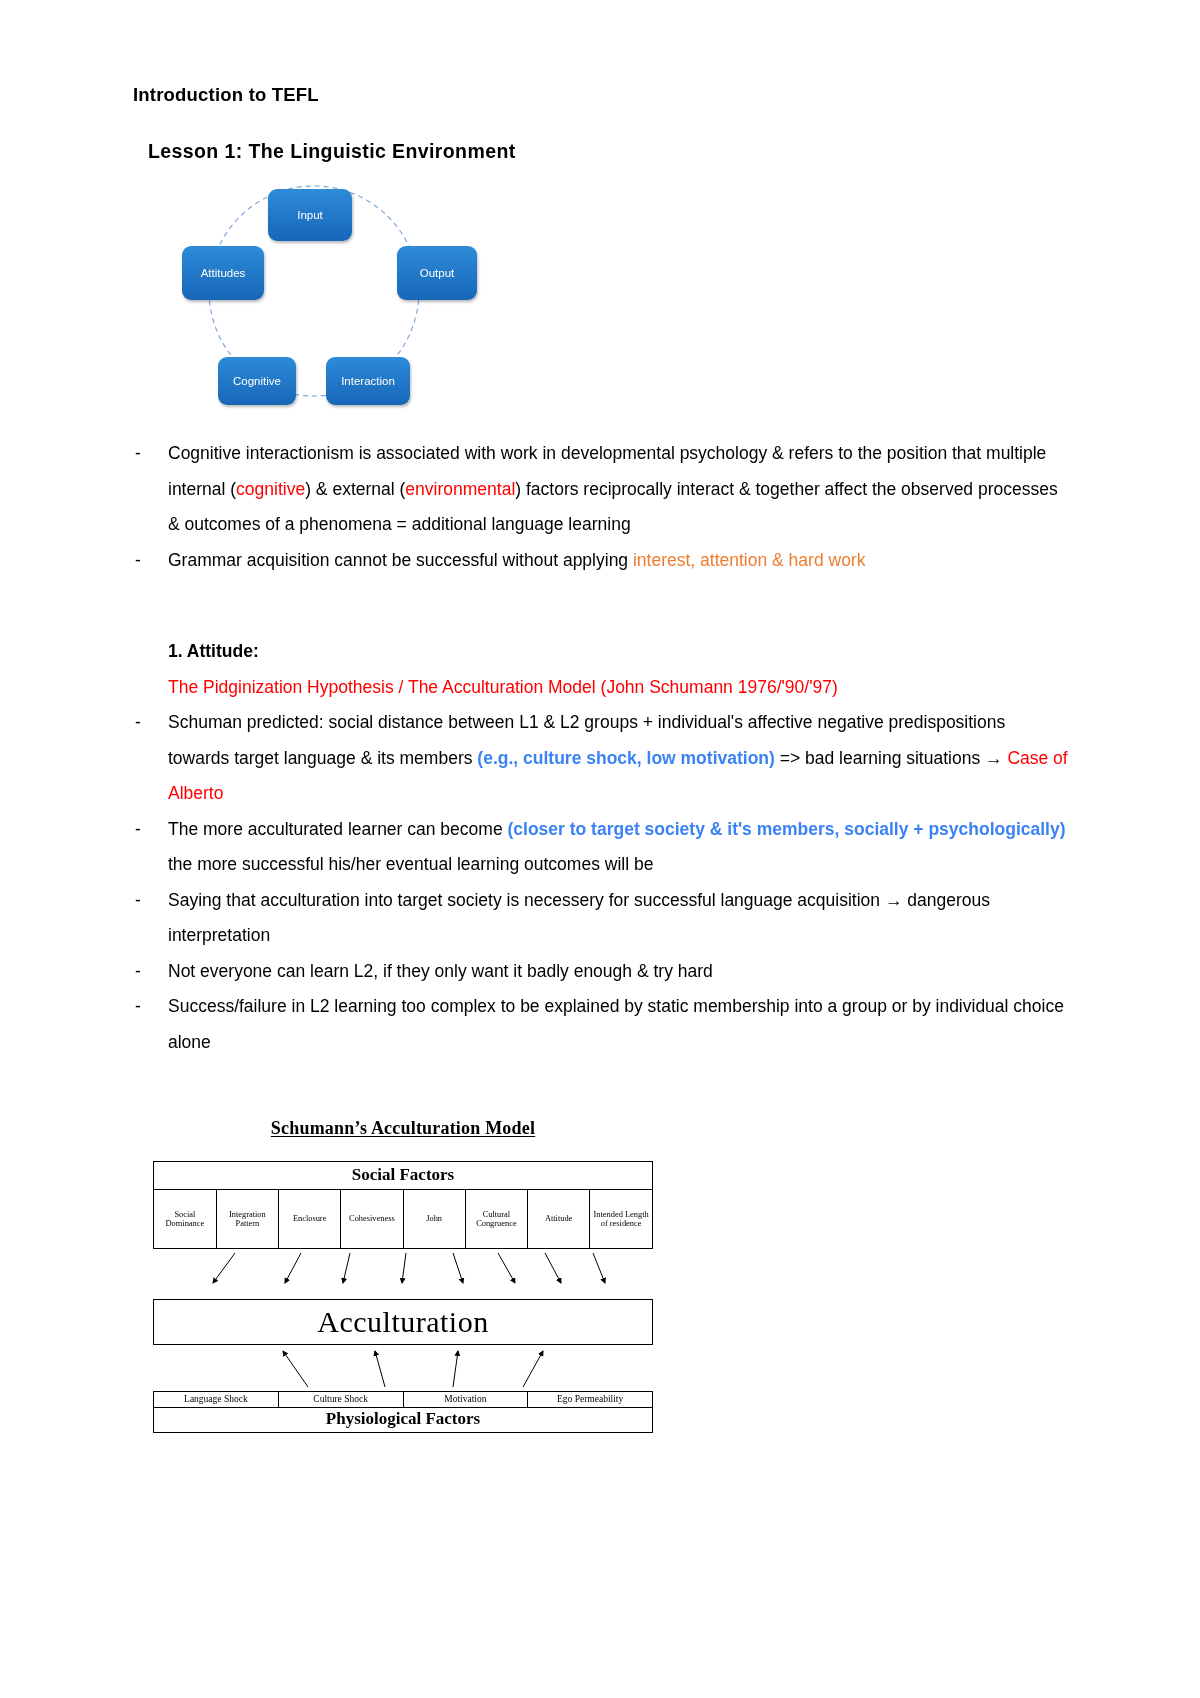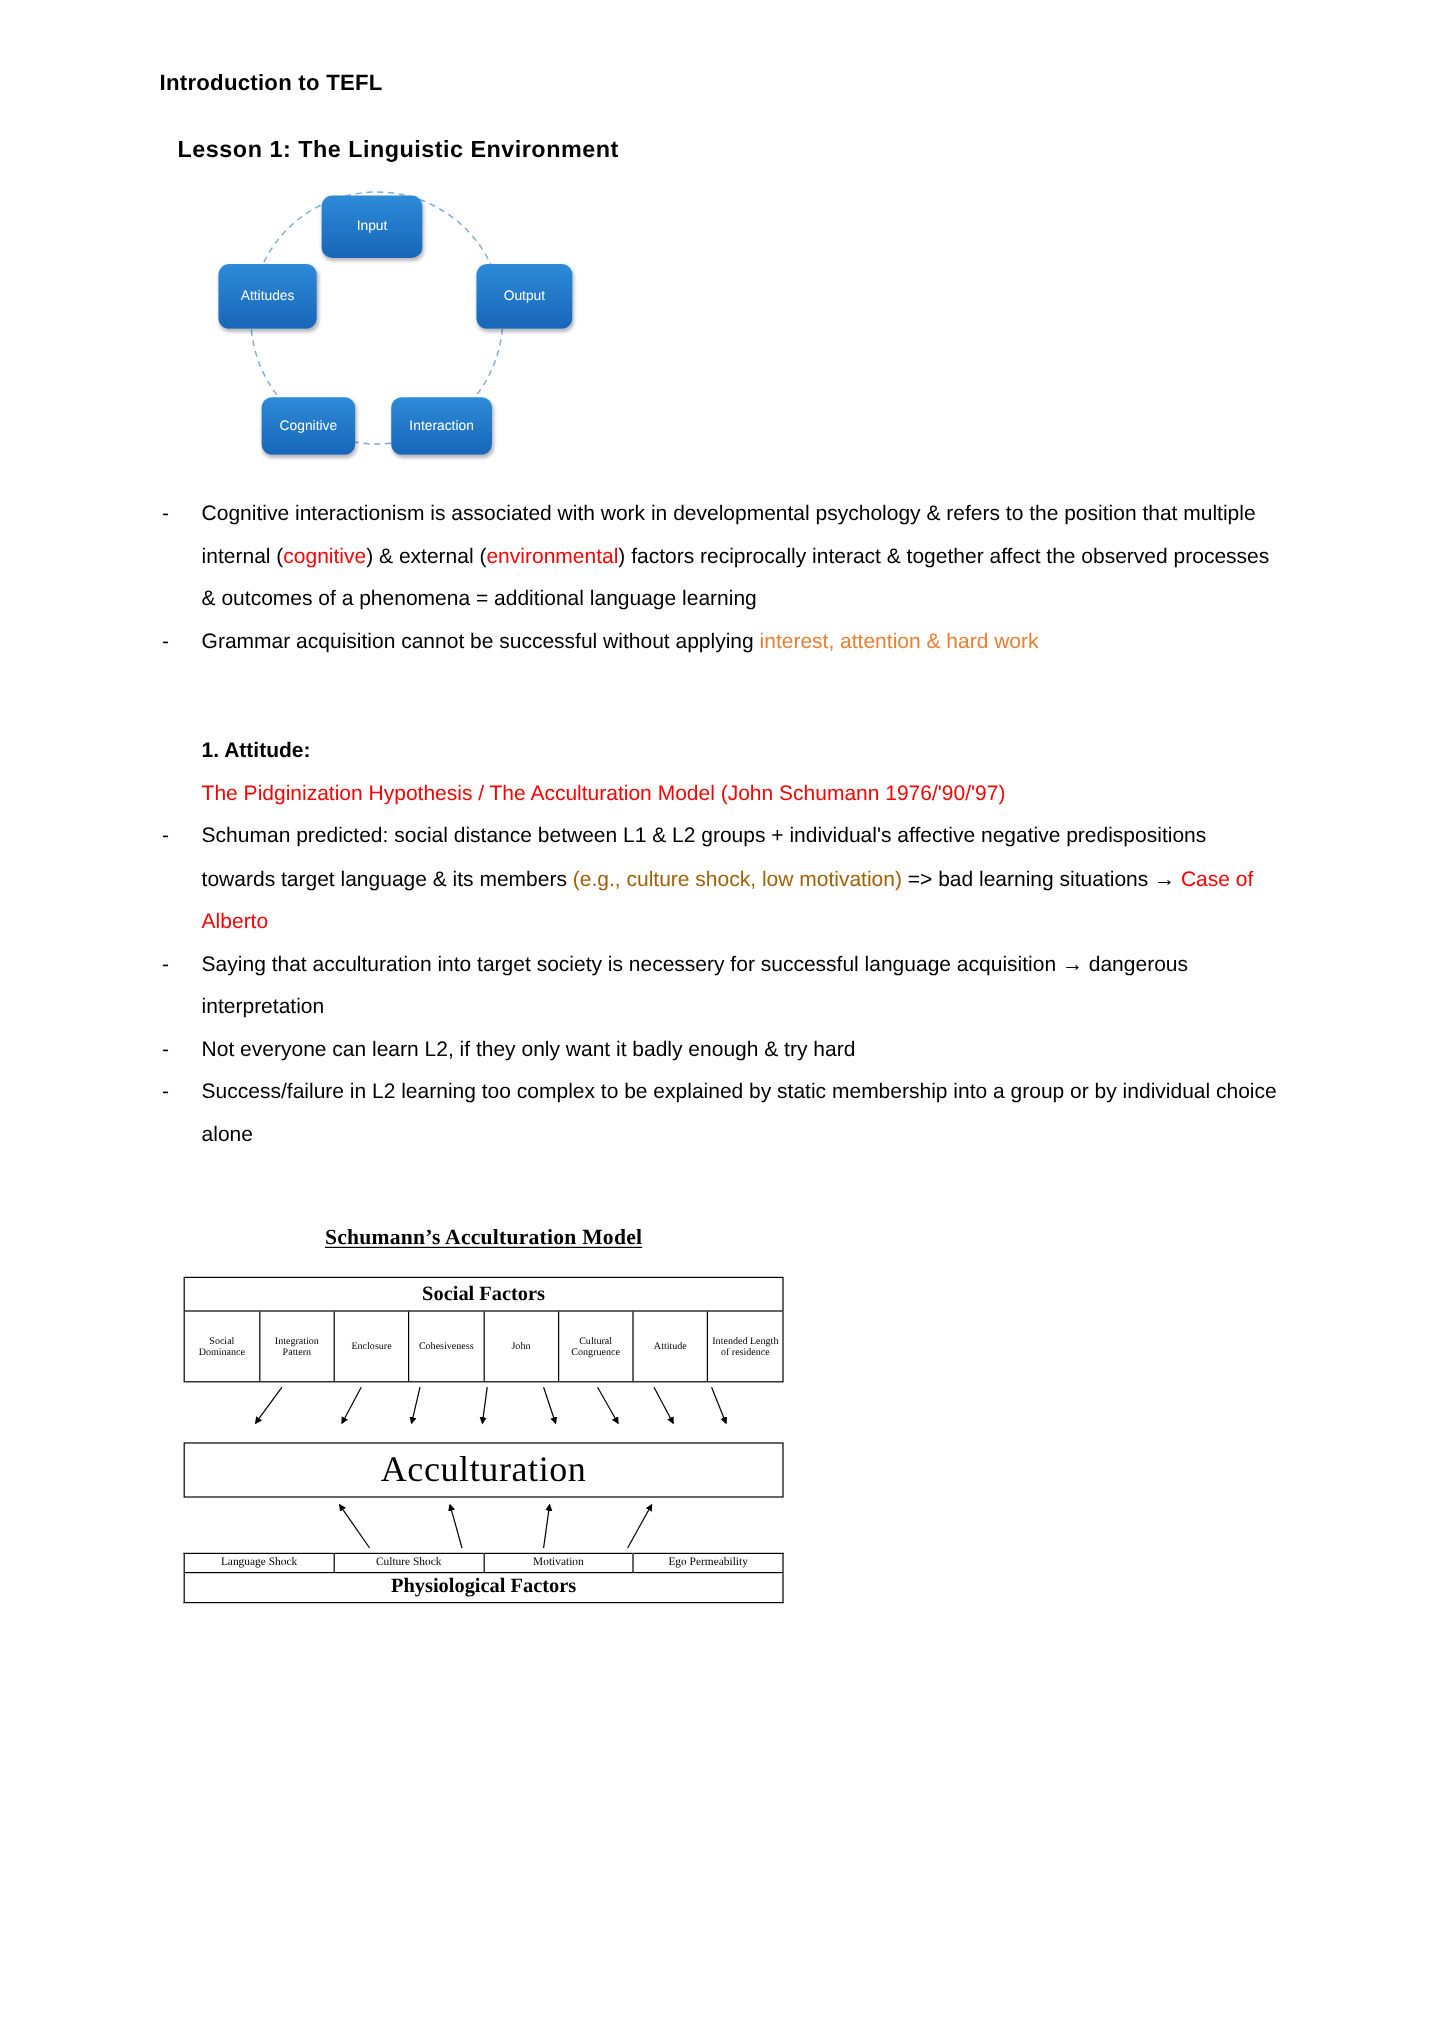--- a/index.html
+++ b/index.html
@@ -6,21 +6,21 @@
   html, body { margin: 0; padding: 0; }
   body {
     width: 1200px;
     height: 1698px;
     background: #ffffff;
     font-family: "Liberation Sans", sans-serif;
     color: #000000;
     position: relative;
     overflow: hidden;
   }
-  .page { padding: 58px 130px 0 133px; position: relative; height: 100%; }
+  .page { padding: 84px 130px 0 133px; position: relative; height: 100%; }
 
   .doc-title {
     font-size: 18.5px;
     font-weight: bold;
     letter-spacing: .2px;
     margin: 0 0 34px 0;
   }
   .lesson-title {
     font-size: 19.5px;
     font-weight: bold;
@@ -65,21 +65,21 @@
     line-height: 35.5px;
     margin: 0;
   }
   ul.bullets li::before {
     content: "-";
     position: absolute;
     left: 2px;
     top: 0;
   }
   .red  { color: #FF0000; }
-  .blue { color: #a16207; }
+  .blue { color: #3b82f6; font-weight: bold; }
   .orange { color: #ED7D31; }
 
   .sub-head {
     font-size: 17.5px;
     font-weight: bold;
     line-height: 35.5px;
     margin: 0;
     padding-left: 35px;
   }
   .red-line {
@@ -192,20 +192,21 @@
     <li><span><span>Grammar acquisition cannot be successful without applying </span><span class="orange">interest, attention &amp; hard work</span></span></li>
   </ul>
 
   <div class="gap-lg"></div>
 
   <div class="sub-head">1. Attitude:</div>
   <div class="red-line">The Pidginization Hypothesis / The Acculturation Model (John Schumann 1976/'90/'97)</div>
 
   <ul class="bullets">
     <li><span><span>Schuman predicted: social distance between L1 &amp; L2 groups + individual's affective negative predispositions towards target language &amp; its members </span><span class="blue">(e.g., culture shock, low motivation)</span><span> =&gt; bad learning situations → </span><span class="red">Case of Alberto</span></span></li>
+    <li><span><span>The more acculturated learner can become </span><span class="blue">(closer to target society &amp; it's members, socially + psychologically)</span><span> the more successful his/her eventual learning outcomes will be</span></span></li>
     <li><span><span>Saying that acculturation into target society is necessery for successful language acquisition → dangerous interpretation</span></span></li>
     <li><span><span>Not everyone can learn L2, if they only want it badly enough &amp; try hard</span></span></li>
     <li><span><span>Success/failure in L2 learning too complex to be explained by static membership into a group or by individual choice alone</span></span></li>
   </ul>
 
   <div class="fig">
     <div class="fig-title">Schumann’s Acculturation Model</div>
 
     <div class="fig-box">
       <div class="fig-head">Social Factors</div>

